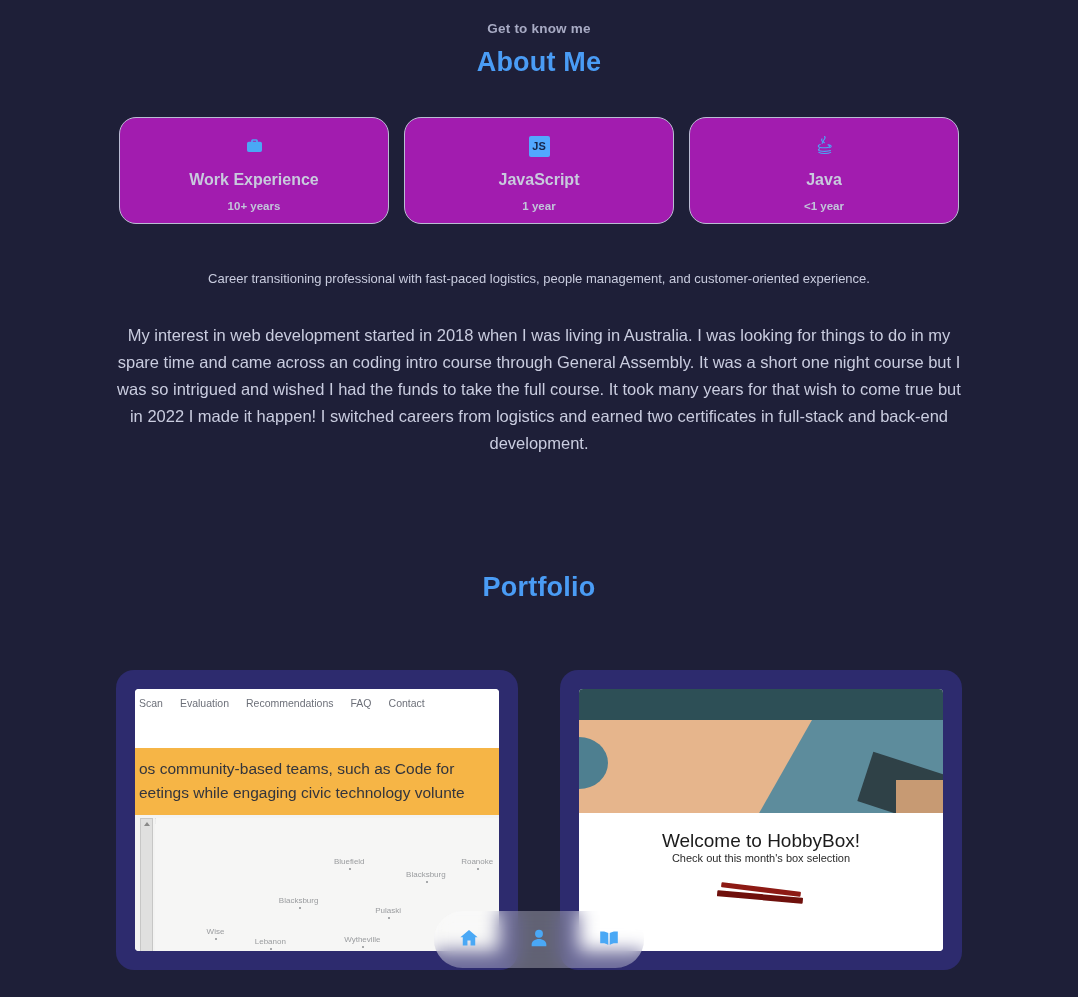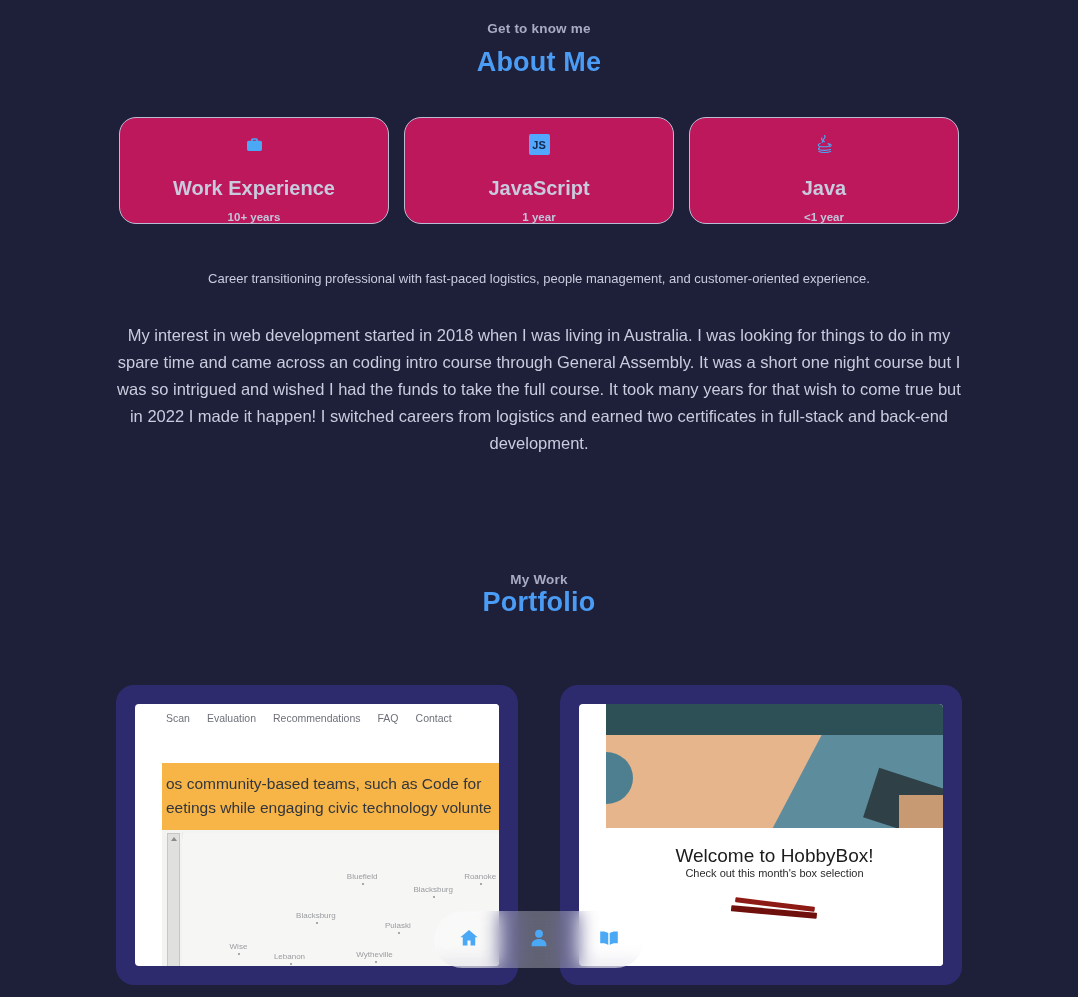--- a/index.html
+++ b/index.html
@@ -39,37 +39,37 @@
   
   .cards-row {
     display: flex;
     justify-content: center;
     gap: 15px;
     margin-top: 39px;
   }
   .stat-card {
     width: 270px;
     height: 107px;
-    background: #be185d;
+    background: #a21caf;
     border: 1px solid #b9bcd2;
     border-radius: 17px;
     display: flex;
     flex-direction: column;
     align-items: center;
     padding-top: 15px;
   }
   .stat-icon {
     height: 26px;
     display: flex;
     align-items: center;
     justify-content: center;
   }
   .stat-label {
-    margin-top: 21px;
-    font-size: 20px;
+    margin-top: 12px;
+    font-size: 16px;
     font-weight: 700;
     color: #c8cadd;
   }
   .stat-value {
     margin-top: 11px;
     font-size: 11.5px;
     font-weight: 700;
     color: #c2c5da;
   }
 
@@ -123,21 +123,20 @@
     overflow: hidden;
     position: relative;
   }
   .shot {
     width: 100%;
     height: 100%;
     border-radius: 4px;
     overflow: hidden;
     position: relative;
     background: #ffffff;
-    padding-left: 27px;
   }
 
   
   .site-nav {
     height: 27px;
     background: #fff;
     display: flex;
     align-items: center;
     gap: 17px;
     padding-left: 4px;
@@ -354,21 +353,20 @@
 
   <div class="about-body">
     <p class="lead-text">Career transitioning professional with fast-paced logistics, people management, and customer-oriented experience.</p>
     <p class="story-text">My interest in web development started in 2018 when I was living in Australia. I was looking for things to do in my spare time and came across an coding intro course through General Assembly. It was a short one night course but I was so intrigued and wished I had the funds to take the full course. It took many years for that wish to come true but in 2022 I made it happen! I switched careers from logistics and earned two certificates in full-stack and back-end development.</p>
   </div>
 
 </section>
 
 <section id="portfolio-section">
 
-  <div class="section-eyebrow">My Work</div>
   <h2 class="section-title">Portfolio</h2>
 
   <div class="portfolio-row">
 
     <div class="portfolio-card">
       <div class="shot">
 
         <div class="site-nav">
           <span>Scan</span>
           <span>Evaluation</span>

